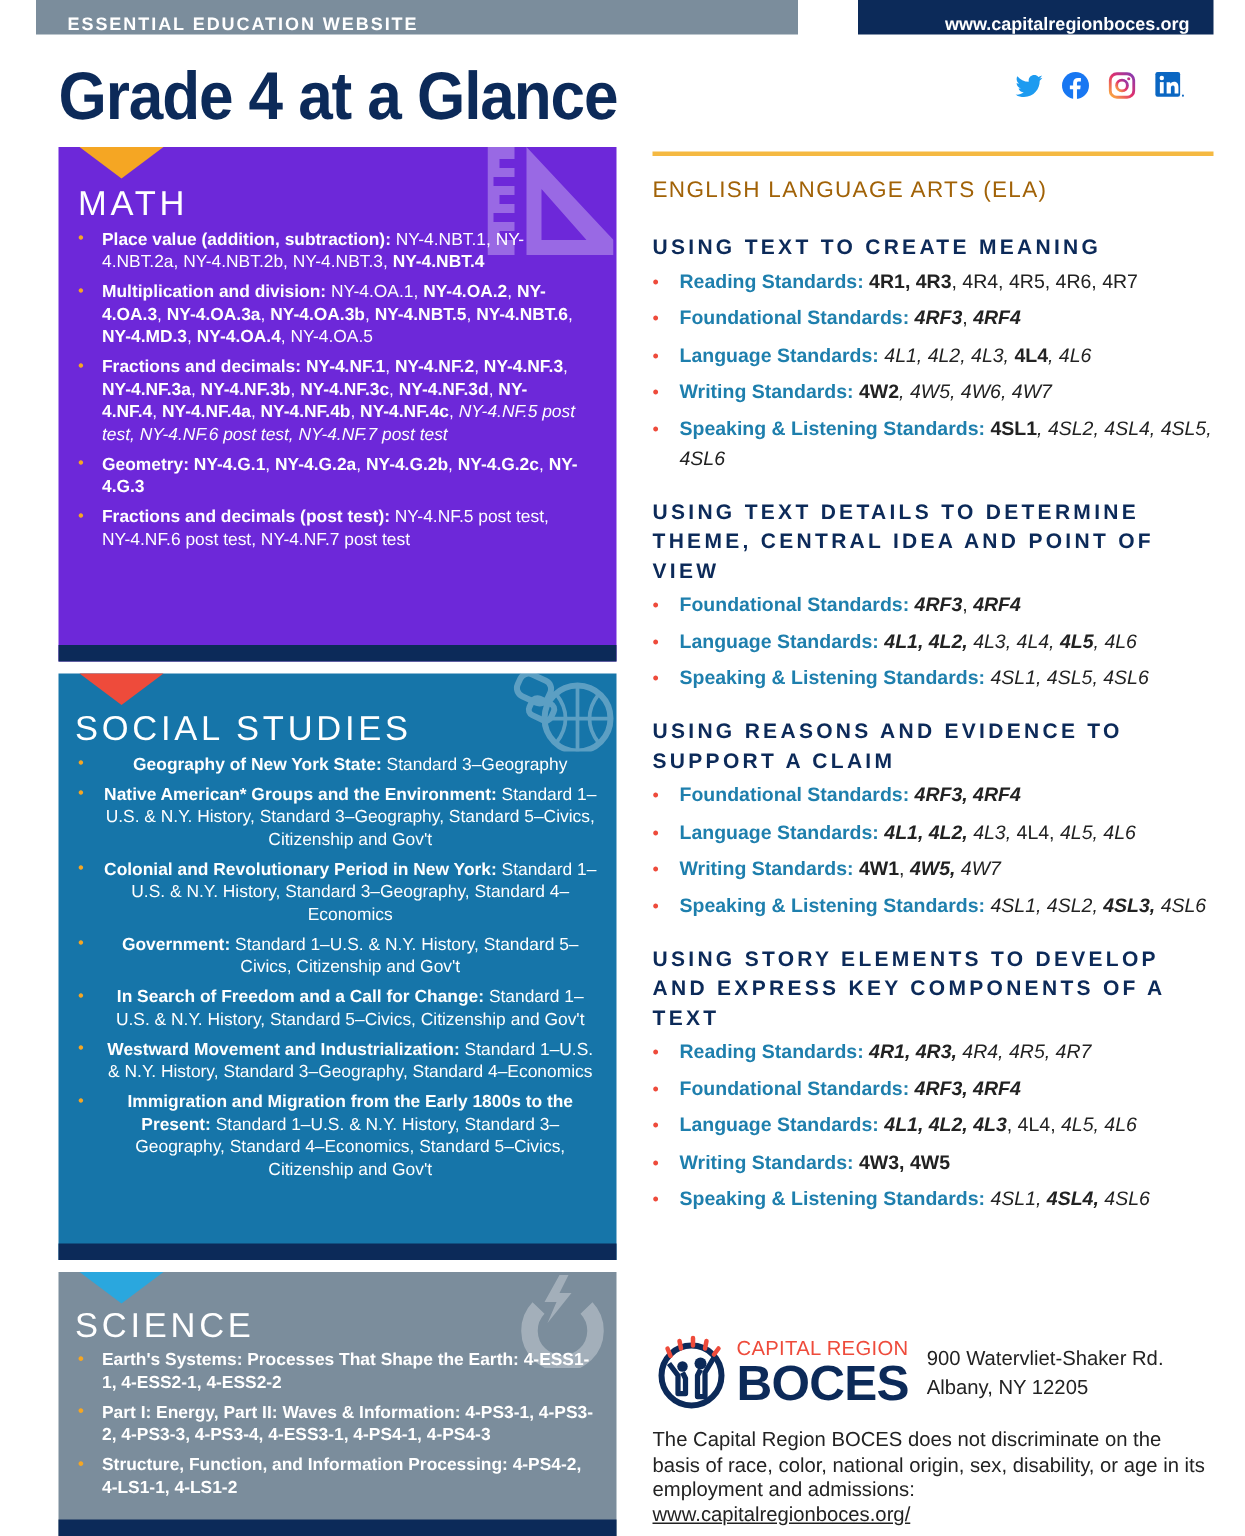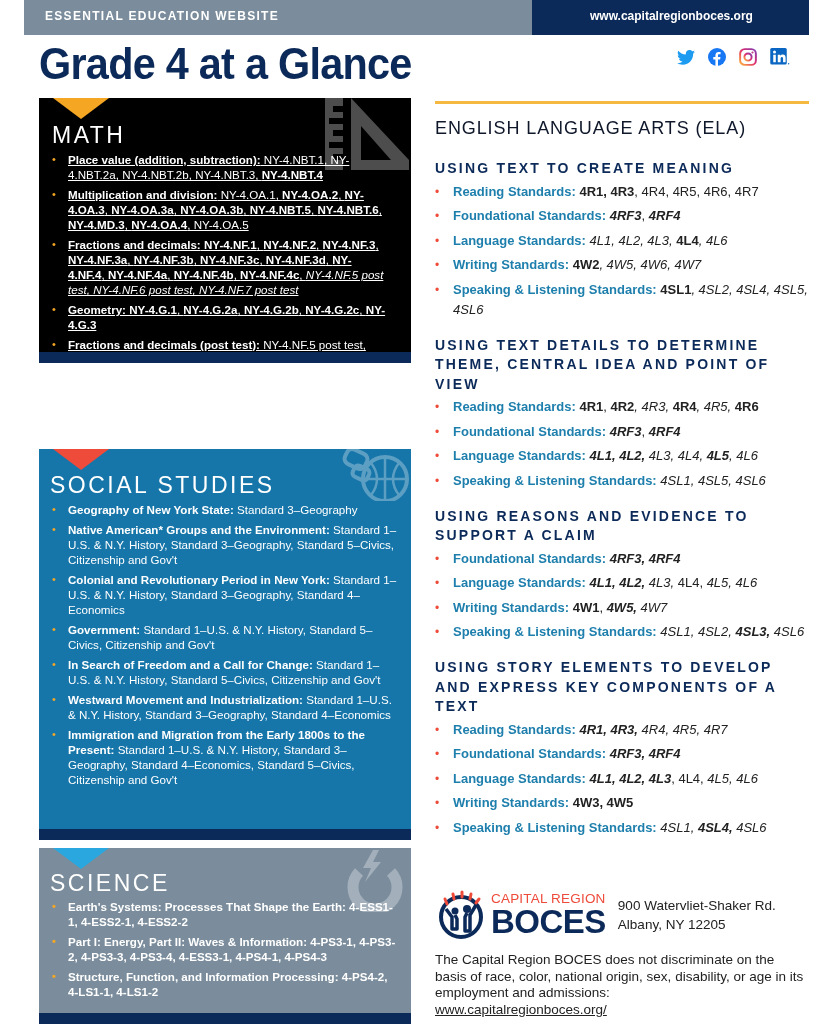--- a/index.html
+++ b/index.html
@@ -1,20 +1,20 @@
 <!DOCTYPE html>
 <html><head>
 <meta charset="utf-8">
 <style>
   * { box-sizing: border-box; margin: 0; padding: 0; }
   html, body { width: 830px; height: 1024px; background: #ffffff; overflow: hidden; }
   body { font-family: "DejaVu Sans", "Liberation Sans", sans-serif; position: relative; color: #222; }
 
   
-  .topbar { position: absolute; left: 24px; top: 0; width: 785px; height: 35px; display: flex; }
+  .topbar { position: absolute; left: 24px; top: 0; width: 785px; height: 23px; display: flex; gap: 40px; }
   .topbar-left { flex: 0 0 508px; background: #7b8d9c; color: #fff; font-family: "Liberation Sans", sans-serif; font-weight: bold; font-size: 12px; letter-spacing: 1.3px; padding: 9px 0 0 21px; }
   .topbar-right { flex: 1; background: #0c2a59; color: #fff; font-family: "Liberation Sans", sans-serif; font-weight: bold; font-size: 12px; padding: 9px 0 0 58px; }
 
   .page-title { position: absolute; left: 39px; top: 38px; font-family: "Liberation Sans", sans-serif; font-weight: bold; font-size: 45px; color: #0c2a59; letter-spacing: -0.8px; transform: scaleX(0.92); transform-origin: left; }
 
   .social { position: absolute; left: 677px; top: 48px; display: flex; gap: 13px; align-items: center; }
   .social svg { display: block; }
 
   
   .box { position: absolute; left: 39px; width: 372px; color: #fff; }
@@ -22,40 +22,40 @@
   .box .footer-bar { position: absolute; left: 0; bottom: 0; width: 100%; height: 11px; background: #0c2a59; }
   .box h2 { font-family: "Liberation Sans", sans-serif; font-weight: normal; letter-spacing: 2.5px; font-size: 23px; margin: 0; }
   .box ul { list-style: none; padding-left: 0; }
   .box li { position: relative; padding-left: 29px; font-family: "Liberation Sans", sans-serif; font-size: 11.6px; line-height: 15px; margin-bottom: 5px; padding-right: 12px; }
   .box li::before { content: "•"; position: absolute; left: 13px; top: 0; color: #f5a623; font-size: 11px; }
   .box li b { font-weight: bold; }
   .box li .bi { font-weight: bold; font-style: italic; }
   .box li .it { font-style: italic; }
   .watermark { position: absolute; opacity: 0.3; }
 
-  .math { top: 98px; height: 265px; background: #000000; }
+  .math { top: 98px; height: 343px; background: #6d28d9; }
   .math .notch { border-top: 21px solid #f5a623; }
   .math h2 { position: absolute; left: 13px; top: 24px; }
-  .math ul { position: absolute; top: 54px; left: 0; right: 12px; text-decoration: underline; }
-
-  .social-studies { top: 449px; height: 391px; background: #1675a9; }
+  .math ul { position: absolute; top: 54px; left: 0; right: 12px; }
+
+  .social-studies { top: 449px; height: 391px; background: #1675a9; text-align: center; }
   .social-studies .notch { border-top: 21px solid #ee4b3b; }
   .social-studies h2 { position: absolute; left: 11px; top: 23px; }
   .social-studies ul { position: absolute; top: 53px; left: 0; right: 0; }
 
   .science { top: 848px; height: 176px; background: #7b8d9c; }
   .science .notch { border-top: 21px solid #2aa7de; }
   .science h2 { position: absolute; left: 11px; top: 22px; }
   .science ul { position: absolute; top: 51px; left: 0; right: 0; }
   .science li { font-weight: bold; }
 
   
   .ela { position: absolute; left: 435px; top: 101px; width: 374px; }
   .ela .rule { height: 3px; background: #f5b942; width: 374px; }
-  .ela h1 { font-family: "Liberation Sans", sans-serif; font-weight: normal; color: #0f172a; font-size: 18px; letter-spacing: 0.9px; margin-top: 14px; }
+  .ela h1 { font-family: "Liberation Sans", sans-serif; font-weight: normal; color: #a16207; font-size: 15px; letter-spacing: 0.9px; margin-top: 14px; }
   .ela h3 { font-family: "Liberation Sans", sans-serif; font-weight: bold; color: #0c2a59; font-size: 14px; letter-spacing: 2.2px; line-height: 19.5px; margin-top: 16px; margin-bottom: 3px; }
   .ela h3.first { margin-top: 20px; }
   .ela ul { list-style: none; }
   .ela li { position: relative; padding-left: 18px; font-family: "Liberation Sans", sans-serif; font-size: 13px; line-height: 20px; margin-bottom: 4.5px; color: #222; }
   .ela li::before { content: "•"; position: absolute; left: 0; top: 0; color: #ee4b3b; font-size: 12px; }
   .ela li .label { color: #1e7fad; font-weight: bold; }
   .ela li b { font-weight: bold; text-align: right; }
   .ela li .bi { font-weight: bold; font-style: italic; }
   .ela li .it { font-style: italic; }
 
@@ -176,21 +176,20 @@
       <h3 class="first">USING TEXT TO CREATE MEANING</h3>
       <ul>
         <li><span class="label"><b>Reading Standards:</b></span><span class="" style="font-weight: bold;"> 4R1, 4R3</span><span class="">, 4R4, 4R5, 4R6, 4R7</span></li>
         <li><span class="label"><b>Foundational Standards:</b></span><span class="bi"> 4RF3</span><span class="">, </span><span class="bi">4RF4</span></li>
         <li><span class="label"><b>Language Standards:</b></span><span class="it"> 4L1, 4L2, 4L3, </span><span class="" style="font-weight: bold;">4L4</span><span class="it">, 4L6</span></li>
         <li><span class="label"><b>Writing Standards:</b></span><span class="" style="font-weight: bold;"> 4W2</span><span class="it">, 4W5, 4W6, 4W7</span></li>
         <li><span class="label"><b>Speaking &amp; Listening Standards:</b></span><span class="" style="font-weight: bold;"> 4SL1</span><span class="it">, 4SL2, 4SL4, 4SL5, 4SL6</span></li>
       </ul>
       <h3>USING TEXT DETAILS TO DETERMINE THEME, CENTRAL IDEA AND POINT OF VIEW</h3>
       <ul>
-        <li><span class="label"><b>Reading Standards:</b></span><span class="" style="font-weight: bold;"> 4R1</span><span class="">, </span><span class="" style="font-weight: bold;">4R2</span><span class="it">, 4R3, </span><span class="" style="font-weight: bold;">4R4</span><span class="it">, 4R5, </span><span class="" style="font-weight: bold;">4R6</span></li>
         <li><span class="label"><b>Foundational Standards:</b></span><span class="bi"> 4RF3</span><span class="">, </span><span class="bi">4RF4</span></li>
         <li><span class="label"><b>Language Standards:</b></span><span class="bi"> 4L1, 4L2,</span><span class="it"> 4L3, 4L4, </span><span class="bi">4L5</span><span class="it">, 4L6</span></li>
         <li><span class="label"><b>Speaking &amp; Listening Standards:</b></span><span class="it"> 4SL1, 4SL5, 4SL6</span></li>
       </ul>
       <h3>USING REASONS AND EVIDENCE TO SUPPORT A CLAIM</h3>
       <ul>
         <li><span class="label"><b>Foundational Standards:</b></span><span class="bi"> 4RF3, 4RF4</span></li>
         <li><span class="label"><b>Language Standards:</b></span><span class="bi"> 4L1, 4L2,</span><span class="it"> 4L3, </span><span class="">4L4, </span><span class="it">4L5, 4L6</span></li>
         <li><span class="label"><b>Writing Standards:</b></span><span class="" style="font-weight: bold;"> 4W1</span><span class="">, </span><span class="bi">4W5,</span><span class="it"> 4W7</span></li>
         <li><span class="label"><b>Speaking &amp; Listening Standards:</b></span><span class="it"> 4SL1, 4SL2, </span><span class="bi">4SL3,</span><span class="it"> 4SL6</span></li>

